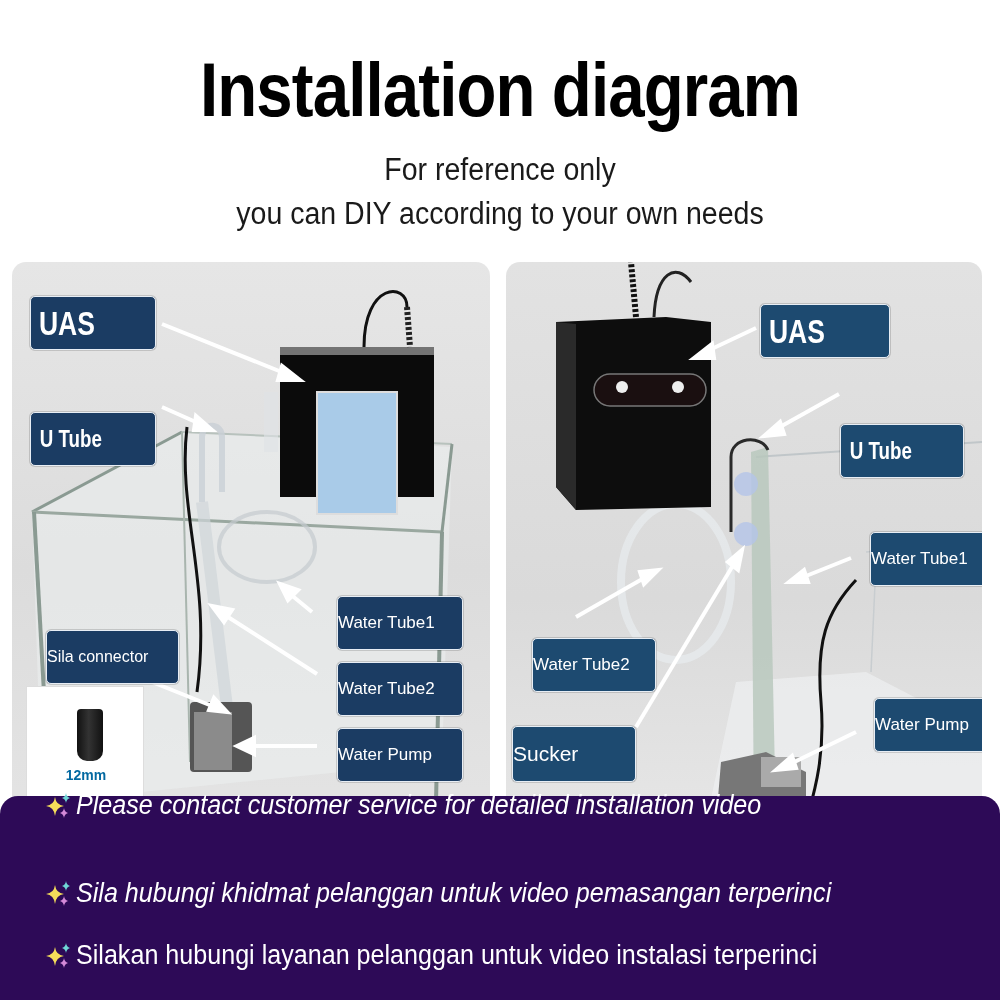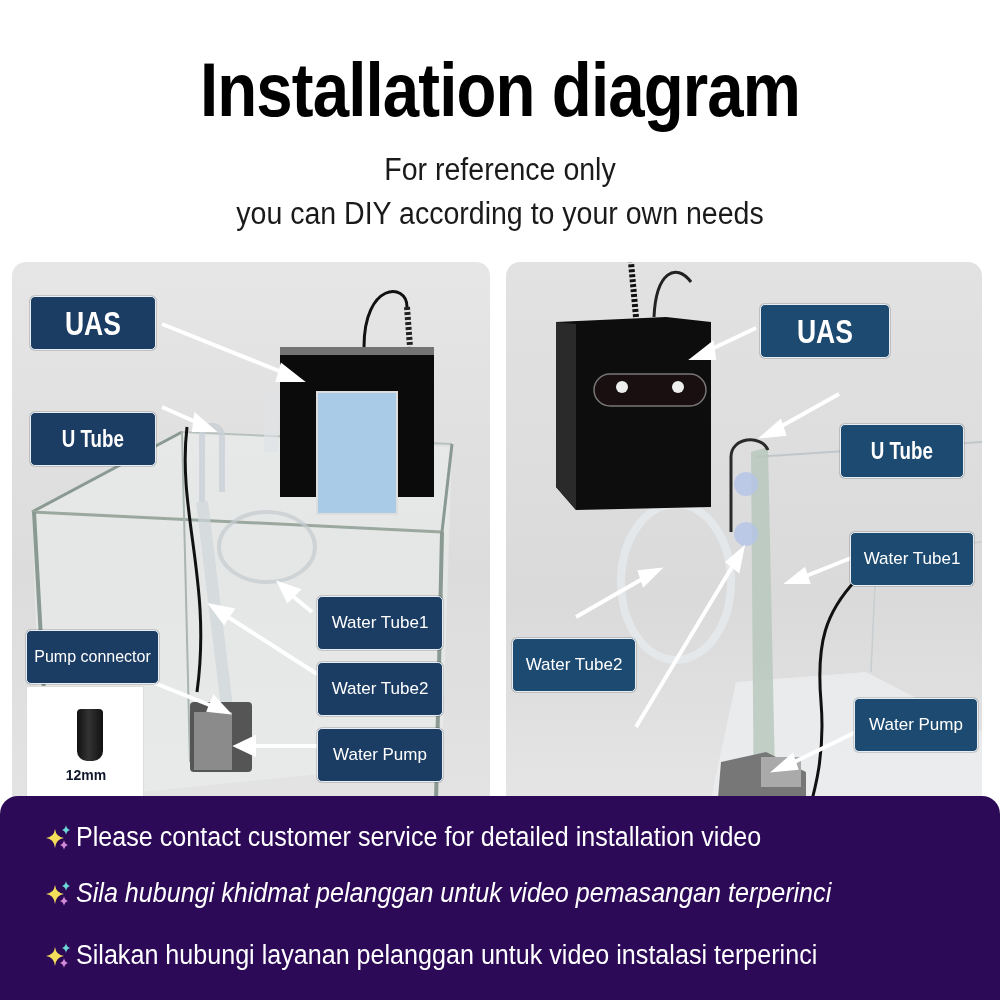--- a/index.html
+++ b/index.html
@@ -25,57 +25,57 @@
     background: linear-gradient(180deg, #e6e6e6 0%, #dcdcdc 55%, #e4e4e4 100%);
   }
   .panel-left { left: 12px; width: 478px; }
   .panel-right { left: 506px; width: 476px; background: linear-gradient(180deg,#e2e2e2 0%, #dadada 60%, #e6e6e6 100%); }
 
   .panel svg.scene { position: absolute; left: 0; top: 0; }
 
   .label {
     position: absolute; background: #1b3c63; color: #fff; border-radius: 5px;
     border: 1.5px solid #e8eef5; box-shadow: 0 0 0 1px rgba(0,0,0,0.15);
-    display: flex; align-items: center; justify-content: center;
+    display: flex; align-items: center; justify-content: flex-start;
     font-family: "Liberation Sans", sans-serif; white-space: nowrap;
   }
   .label.big {
     font-weight: 700; font-size: 34px; transform-origin: center;
   }
   .label.big span { display: inline-block; transform: scaleX(0.78); }
   .label.mid { font-weight: 700; font-size: 24px; margin-top: 46px; }
   .label.mid span { display: inline-block; transform: scaleX(0.78); }
-  .label.sm { font-size: 17px; }
+  .label.sm { font-size: 17px; margin-left: 20px; }
   .label.md2 { font-size: 21px; }
   .right .label { background: #1d4a70; }
 
   .connector-card {
     position: absolute; left: 14px; top: 424px; width: 118px; height: 112px; background: #fff;
     border: 1px solid #ddd;
   }
   .connector-tube {
     position: absolute; left: 50px; top: 22px; width: 26px; height: 52px; border-radius: 4px 4px 10px 10px;
     background: linear-gradient(90deg,#111 0%,#333 45%,#111 100%);
   }
   .connector-dim {
     position: absolute; left: 0; top: 80px; width: 118px; text-align: center;
-    font-weight: 700; font-size: 14px; color: #0f172a;
+    font-weight: 700; font-size: 14px; color: #0369a1;
   }
 
   .footer {
     position: absolute; left: 0; top: 796px; width: 1000px; height: 204px;
     background: #2d0a57; border-radius: 18px 18px 0 0;
   }
   .footer-line {
     position: absolute; left: 44px; color: #fff; font-size: 27px; white-space: nowrap;
     display: flex; align-items: center;
   }
   .footer-line .txt { display: inline-block; transform: scaleX(0.93); transform-origin: left center; }
   .footer-line .sparkle { width: 30px; height: 30px; margin-right: 2px; flex: none; }
-  .fl1 { top: 822px; }
+  .fl1 { top: 790px; font-style: italic; }
   .fl2 { top: 878px; font-style: italic; }
   .fl3 { top: 940px; justify-content: flex-end; }
 </style>
 </head>
 <body>
 
 <div class="title">Installation diagram</div>
 <div class="subtitle sub1">For reference only</div>
 <div class="subtitle sub2">you can DIY according to your own needs</div>
 
@@ -127,21 +127,21 @@
 
   <div class="label big" style="left:18px;top:34px;width:126px;height:54px;">
       <span>UAS</span>
     </div>
   <div class="label mid" style="left:18px;top:104px;width:126px;height:54px;">
       <span>U Tube</span>
     </div>
   <div class="label sm" style="left:305px;top:334px;width:126px;height:54px;">Water Tube1</div>
   <div class="label sm" style="left:305px;top:400px;width:126px;height:54px;">Water Tube2</div>
   <div class="label sm" style="left:305px;top:466px;width:126px;height:54px;">Water Pump</div>
-  <div class="label sm" style="left:14px;top:368px;width:133px;height:54px;font-size:16px;">Pump connector</div>
+  <div class="label sm" style="left:14px;top:368px;width:133px;height:54px;font-size:16px;">Sila connector</div>
 
   <div class="connector-card">
     <div class="connector-tube"></div>
     <div class="connector-dim">12mm</div>
   </div>
 </div>
 
 <div class="panel panel-right right">
   <svg class="scene" width="476" height="560" viewBox="0 0 476 560">
 
@@ -187,20 +187,21 @@
   </svg>
 
   <div class="label big" style="left:254px;top:42px;width:130px;height:54px;">
       <span>UAS</span>
     </div>
   <div class="label mid" style="left:334px;top:116px;width:124px;height:54px;">
       <span>U Tube</span>
     </div>
   <div class="label sm" style="left:344px;top:270px;width:124px;height:54px;">Water Tube1</div>
   <div class="label sm" style="left:6px;top:376px;width:124px;height:54px;">Water Tube2</div>
+  <div class="label md2" style="left:6px;top:464px;width:124px;height:56px;">Sucker</div>
   <div class="label sm" style="left:348px;top:436px;width:124px;height:54px;">Water Pump</div>
 </div>
 
 <div class="footer"></div>
 
 <div class="footer-line fl1">
   <svg class="sparkle" viewBox="0 0 30 30">
     <path d="M11,6 Q12,14 20,15 Q12,16 11,25 Q10,16 2,15 Q10,14 11,6Z" fill="#f4dd5a"></path>
     <path d="M22,2 Q22.5,6 26,7 Q22.5,8 22,12 Q21.5,8 18,7 Q21.5,6 22,2Z" fill="#6fd6d6"></path>
     <path d="M20,17 Q20.5,21 24,22 Q20.5,23 20,27 Q19.5,23 16,22 Q19.5,21 20,17Z" fill="#d48ad8"></path>

